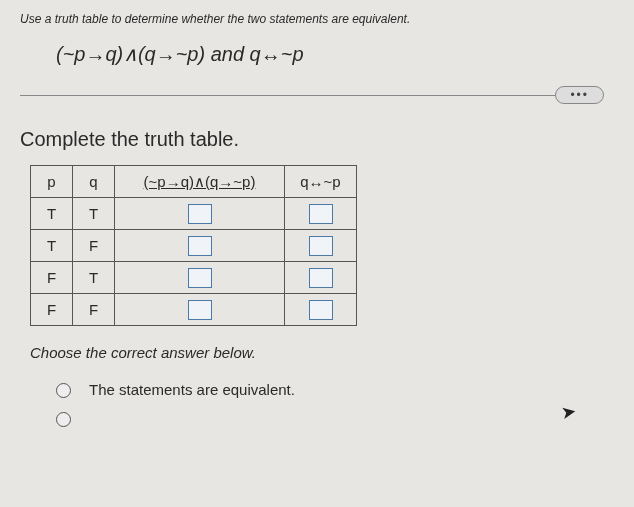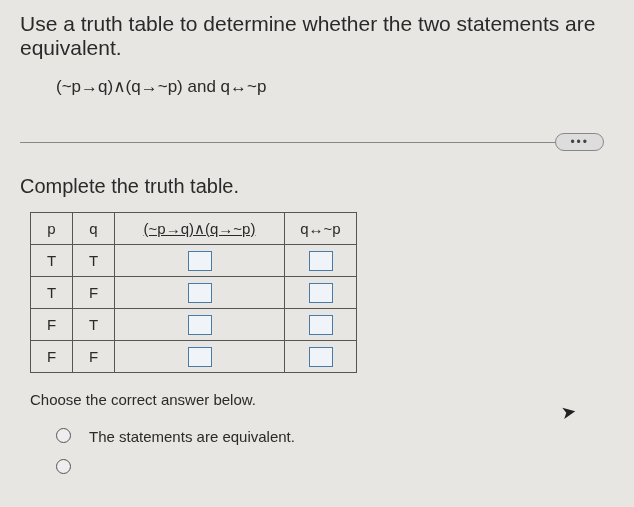--- a/index.html
+++ b/index.html
@@ -6,27 +6,29 @@
     body {
       width: 634px;
       height: 507px;
       background: #e8e6e3;
       font-family: Arial, sans-serif;
       color: #2a2a2a;
       padding: 12px 20px;
       position: relative;
     }
     .instruction {
-      font-size: 21px;
+      font-size: 12px;
       margin-bottom: 16px;
+      font-style: italic;
     }
     .expression {
-      font-size: 17px;
+      font-size: 20px;
       margin-left: 36px;
-      margin-bottom: 36px;
+      margin-bottom: 20px;
+      font-style: italic;
     }
     .divider-row {
       display: flex;
       align-items: center;
       margin-bottom: 24px;
     }
     .divider-line {
       flex: 1;
       height: 1px;
       background: #888;
@@ -66,24 +68,25 @@
       height: 20px;
       border: 1.5px solid #4a7aa8;
       background: #f0f4f8;
       display: inline-block;
       vertical-align: middle;
     }
     .choose-text {
       font-size: 15px;
       margin-left: 10px;
       margin-bottom: 20px;
+      font-style: italic;
     }
     .radio-row {
       display: flex;
-      align-items: flex-start;
+      align-items: flex-end;
       margin-left: 36px;
       margin-bottom: 14px;
       font-size: 15px;
     }
     .radio-circle {
       width: 15px;
       height: 15px;
       border: 1.5px solid #555;
       border-radius: 50%;
       margin-right: 18px;

